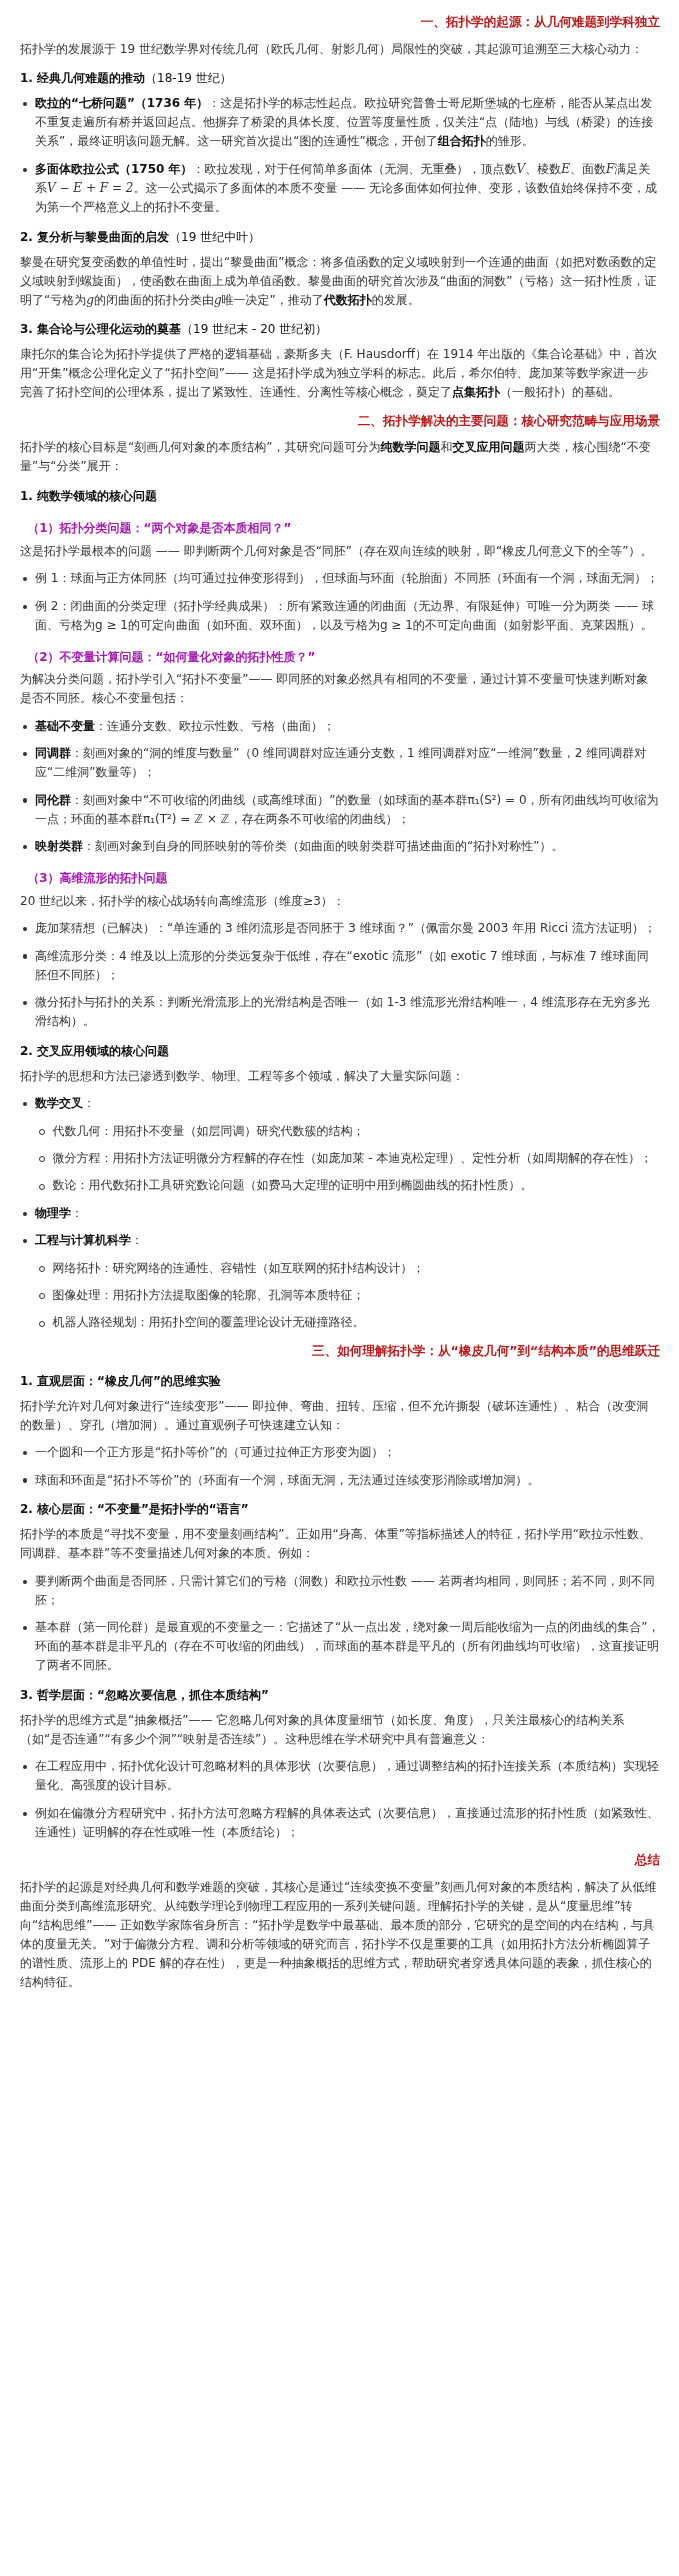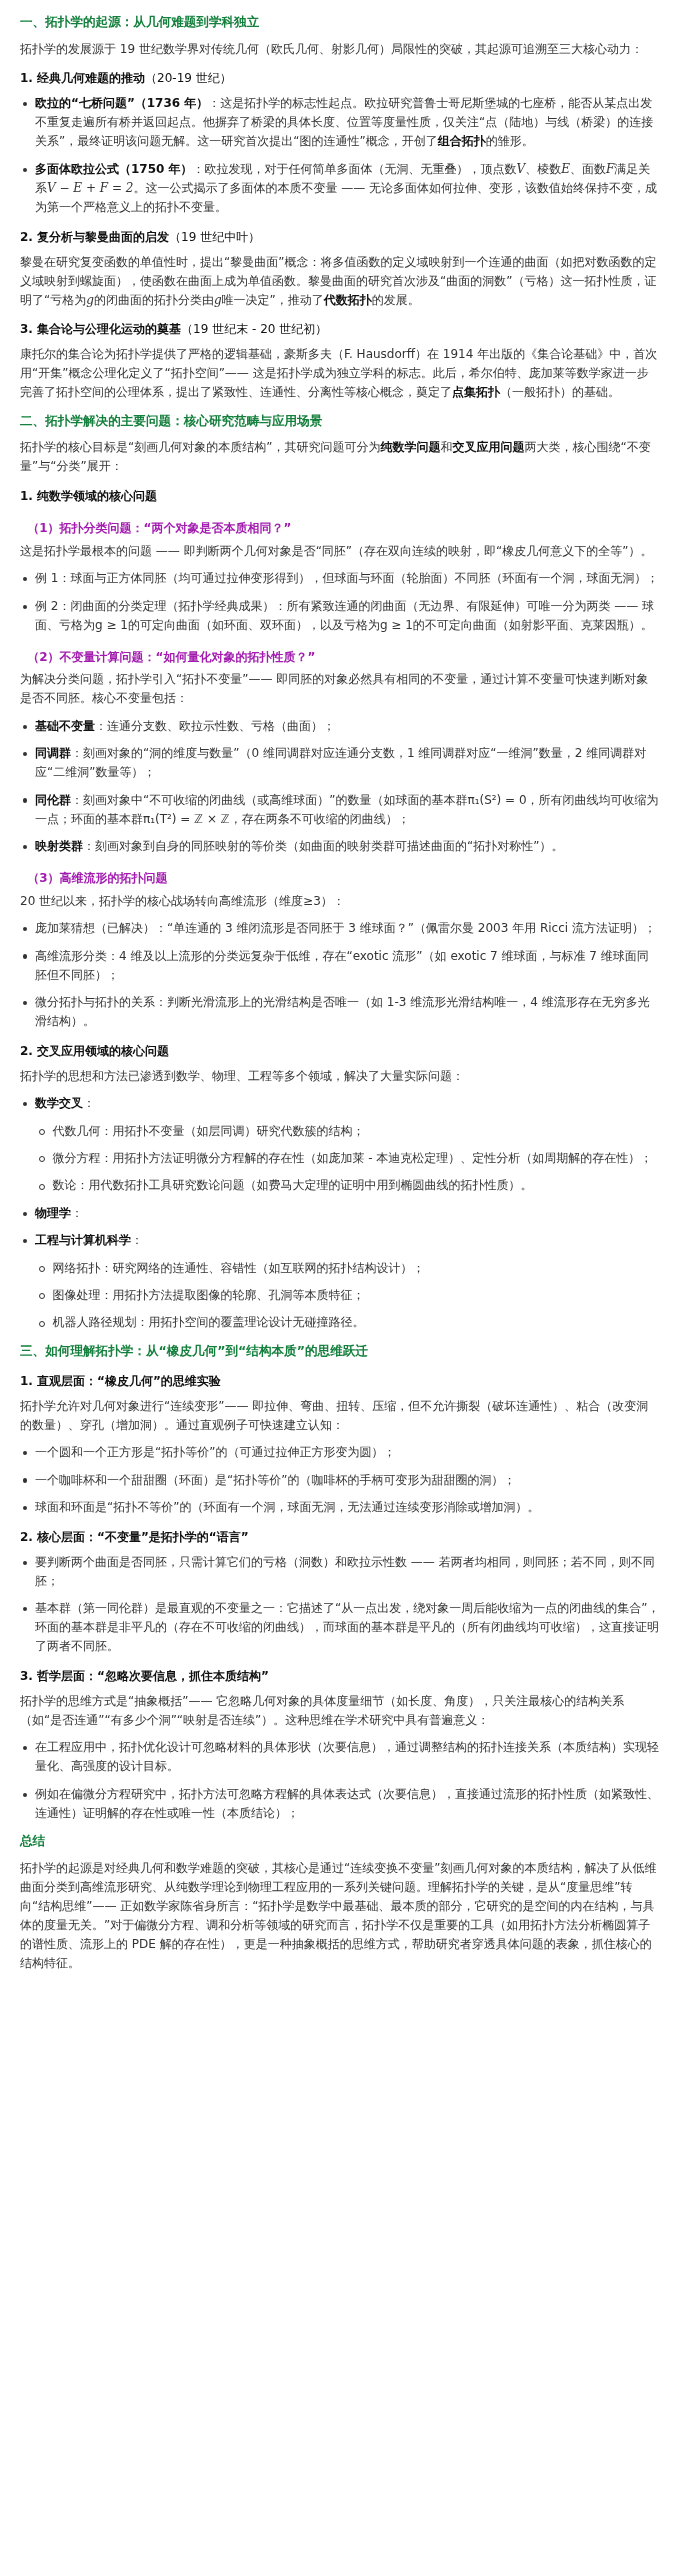--- a/index.html
+++ b/index.html
@@ -5,22 +5,22 @@
   html, body { margin: 0; padding: 0; background: #ffffff; }
   body {
     width: 679px;
     font-family: "DejaVu Sans", "Liberation Sans", sans-serif;
     color: #333333;
     font-size: 12px;
     line-height: 19px;
   }
   .doc { padding: 8.4px 19px 12px 20px; }
   h2 {
-    font-size: 12.6px; font-weight: bold; color: #15803d;
-    margin: 3.6px 0 7.2px 0; line-height: 20.4px;
+    font-size: 12.6px; font-weight: bold; color: #b91c1c;
+    margin: 3.6px 0 7.2px 0; line-height: 20.4px; text-align: right;
   }
   h3 {
     font-size: 12px; font-weight: bold; color: #111111;
     margin: 10.8px 0 6px 0; line-height: 19px;
   }
   h3 .tail, h2 .tail { font-weight: normal; }
   h4 {
     font-size: 12px; font-weight: bold; color: #a21caf;
     margin: 13.2px 0 3.6px 7.2px; line-height: 19px;
   }
@@ -41,21 +41,21 @@
   .math { font-family: "DejaVu Serif", "Liberation Serif", serif; font-style: italic; }
 </style>
 </head>
 <body>
 
 <div class="doc">
 
   <h2>一、拓扑学的起源：从几何难题到学科独立</h2>
   <p>拓扑学的发展源于 19 世纪数学界对传统几何（欧氏几何、射影几何）局限性的突破，其起源可追溯至三大核心动力：</p>
 
-  <h3><span>1. 经典几何难题的推动</span><span class="tail">（20-19 世纪）</span></h3>
+  <h3><span>1. 经典几何难题的推动</span><span class="tail">（18-19 世纪）</span></h3>
   <ul class="main">
     <li>
       <b>欧拉的“七桥问题”（1736 年）</b><span>：这是拓扑学的标志性起点。欧拉研究普鲁士哥尼斯堡城的七座桥，能否从某点出发不重复走遍所有桥并返回起点。他摒弃了桥梁的具体长度、位置等度量性质，仅关注“点（陆地）与线（桥梁）的连接关系”，最终证明该问题无解。这一研究首次提出“图的连通性”概念，开创了</span><b>组合拓扑</b><span>的雏形。</span>
     </li>
     <li>
       <b>多面体欧拉公式（1750 年）</b><span>：欧拉发现，对于任何简单多面体（无洞、无重叠），顶点数</span><span class="math">V</span><span>、棱数</span><span class="math">E</span><span>、面数</span><span class="math">F</span><span>满足关系</span><span class="math">V − E + F = 2</span><span>。这一公式揭示了多面体的本质不变量 —— 无论多面体如何拉伸、变形，该数值始终保持不变，成为第一个严格意义上的拓扑不变量。</span>
     </li>
   </ul>
 
   <h3><span>2. 复分析与黎曼曲面的启发</span><span class="tail">（19 世纪中叶）</span></h3>
@@ -117,25 +117,25 @@
       </ul>
     </li>
   </ul>
 
   <h2>三、如何理解拓扑学：从“橡皮几何”到“结构本质”的思维跃迁</h2>
 
   <h3>1. 直观层面：“橡皮几何”的思维实验</h3>
   <p>拓扑学允许对几何对象进行“连续变形”—— 即拉伸、弯曲、扭转、压缩，但不允许撕裂（破坏连通性）、粘合（改变洞的数量）、穿孔（增加洞）。通过直观例子可快速建立认知：</p>
   <ul class="main">
     <li>一个圆和一个正方形是“拓扑等价”的（可通过拉伸正方形变为圆）；</li>
-    <li>一个咖啡杯和一个甜甜圈（环面）是“拓扑等价”的（咖啡杯的手柄可变形为甜甜圈的洞）；</li>
     <li>球面和环面是“拓扑不等价”的（环面有一个洞，球面无洞，无法通过连续变形消除或增加洞）。</li>
   </ul>
 
   <h3>2. 核心层面：“不变量”是拓扑学的“语言”</h3>
+  <p>拓扑学的本质是“寻找不变量，用不变量刻画结构”。正如用“身高、体重”等指标描述人的特征，拓扑学用“欧拉示性数、同调群、基本群”等不变量描述几何对象的本质。例如：</p>
   <ul class="main">
     <li>要判断两个曲面是否同胚，只需计算它们的亏格（洞数）和欧拉示性数 —— 若两者均相同，则同胚；若不同，则不同胚；</li>
     <li>基本群（第一同伦群）是最直观的不变量之一：它描述了“从一点出发，绕对象一周后能收缩为一点的闭曲线的集合”，环面的基本群是非平凡的（存在不可收缩的闭曲线），而球面的基本群是平凡的（所有闭曲线均可收缩），这直接证明了两者不同胚。</li>
   </ul>
 
   <h3>3. 哲学层面：“忽略次要信息，抓住本质结构”</h3>
   <p>拓扑学的思维方式是“抽象概括”—— 它忽略几何对象的具体度量细节（如长度、角度），只关注最核心的结构关系（如“是否连通”“有多少个洞”“映射是否连续”）。这种思维在学术研究中具有普遍意义：</p>
   <ul class="main">
     <li>在工程应用中，拓扑优化设计可忽略材料的具体形状（次要信息），通过调整结构的拓扑连接关系（本质结构）实现轻量化、高强度的设计目标。</li>
     <li>例如在偏微分方程研究中，拓扑方法可忽略方程解的具体表达式（次要信息），直接通过流形的拓扑性质（如紧致性、连通性）证明解的存在性或唯一性（本质结论）；</li>

